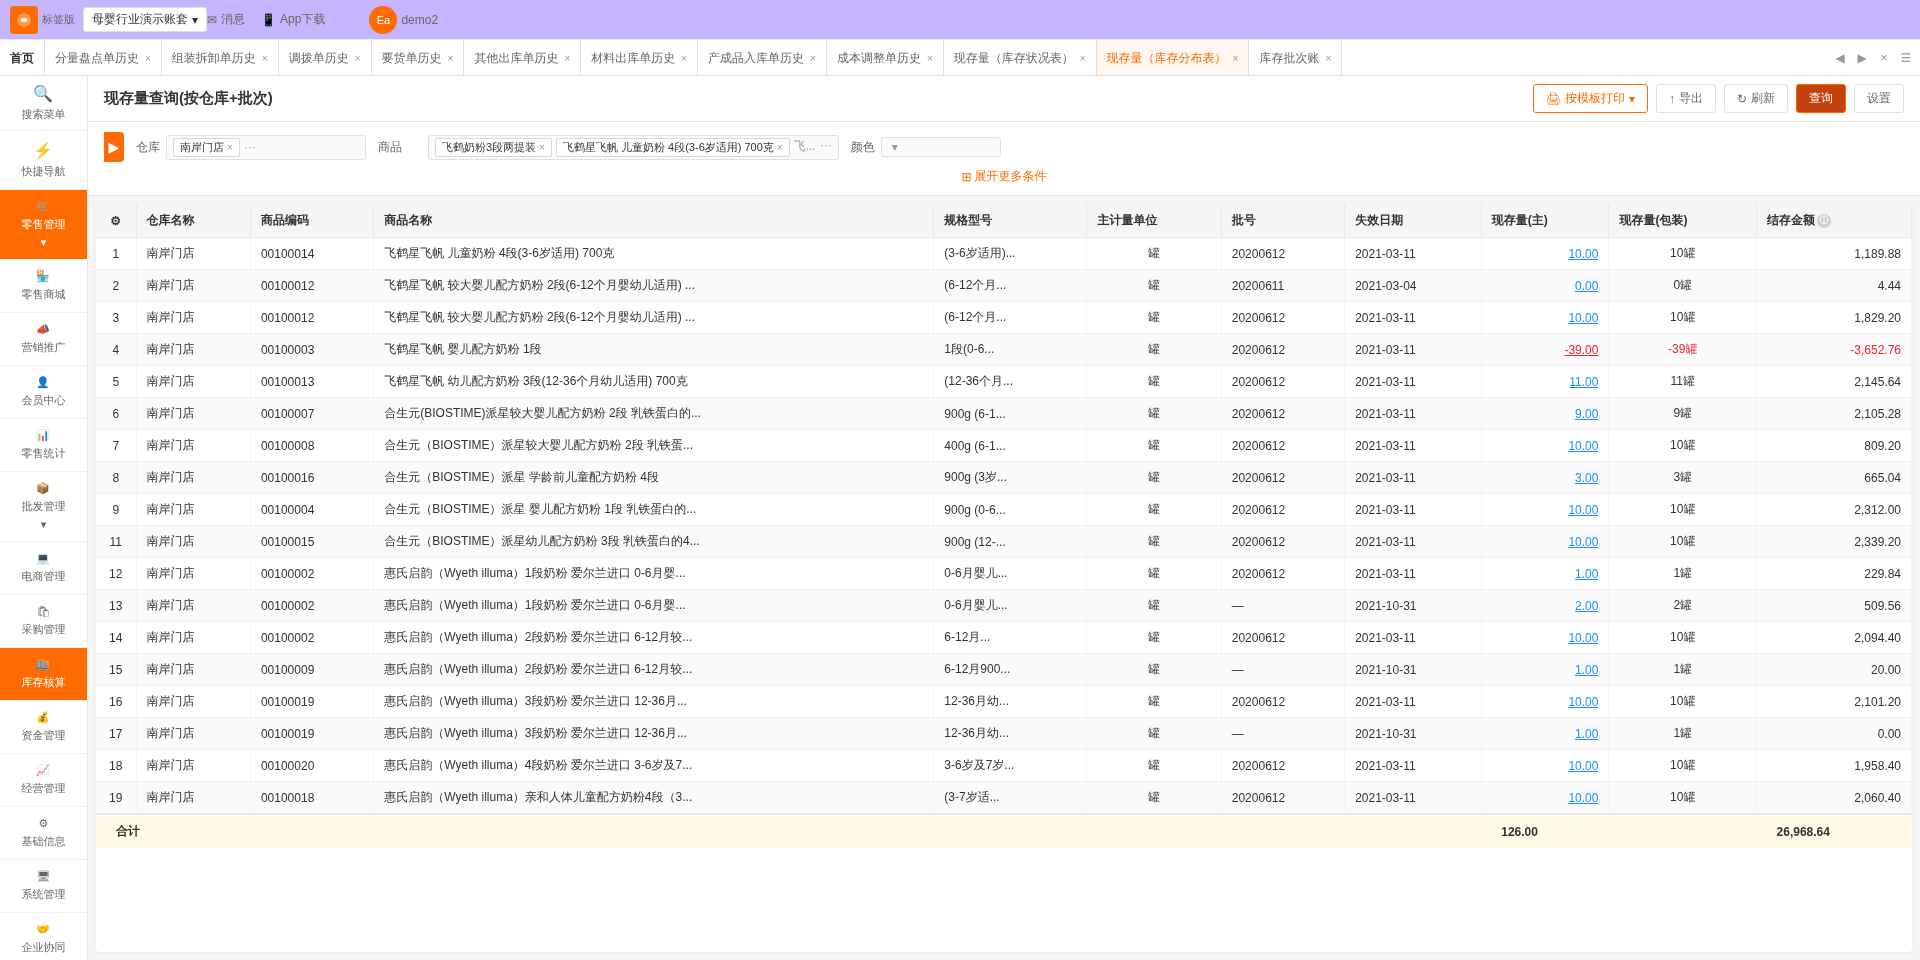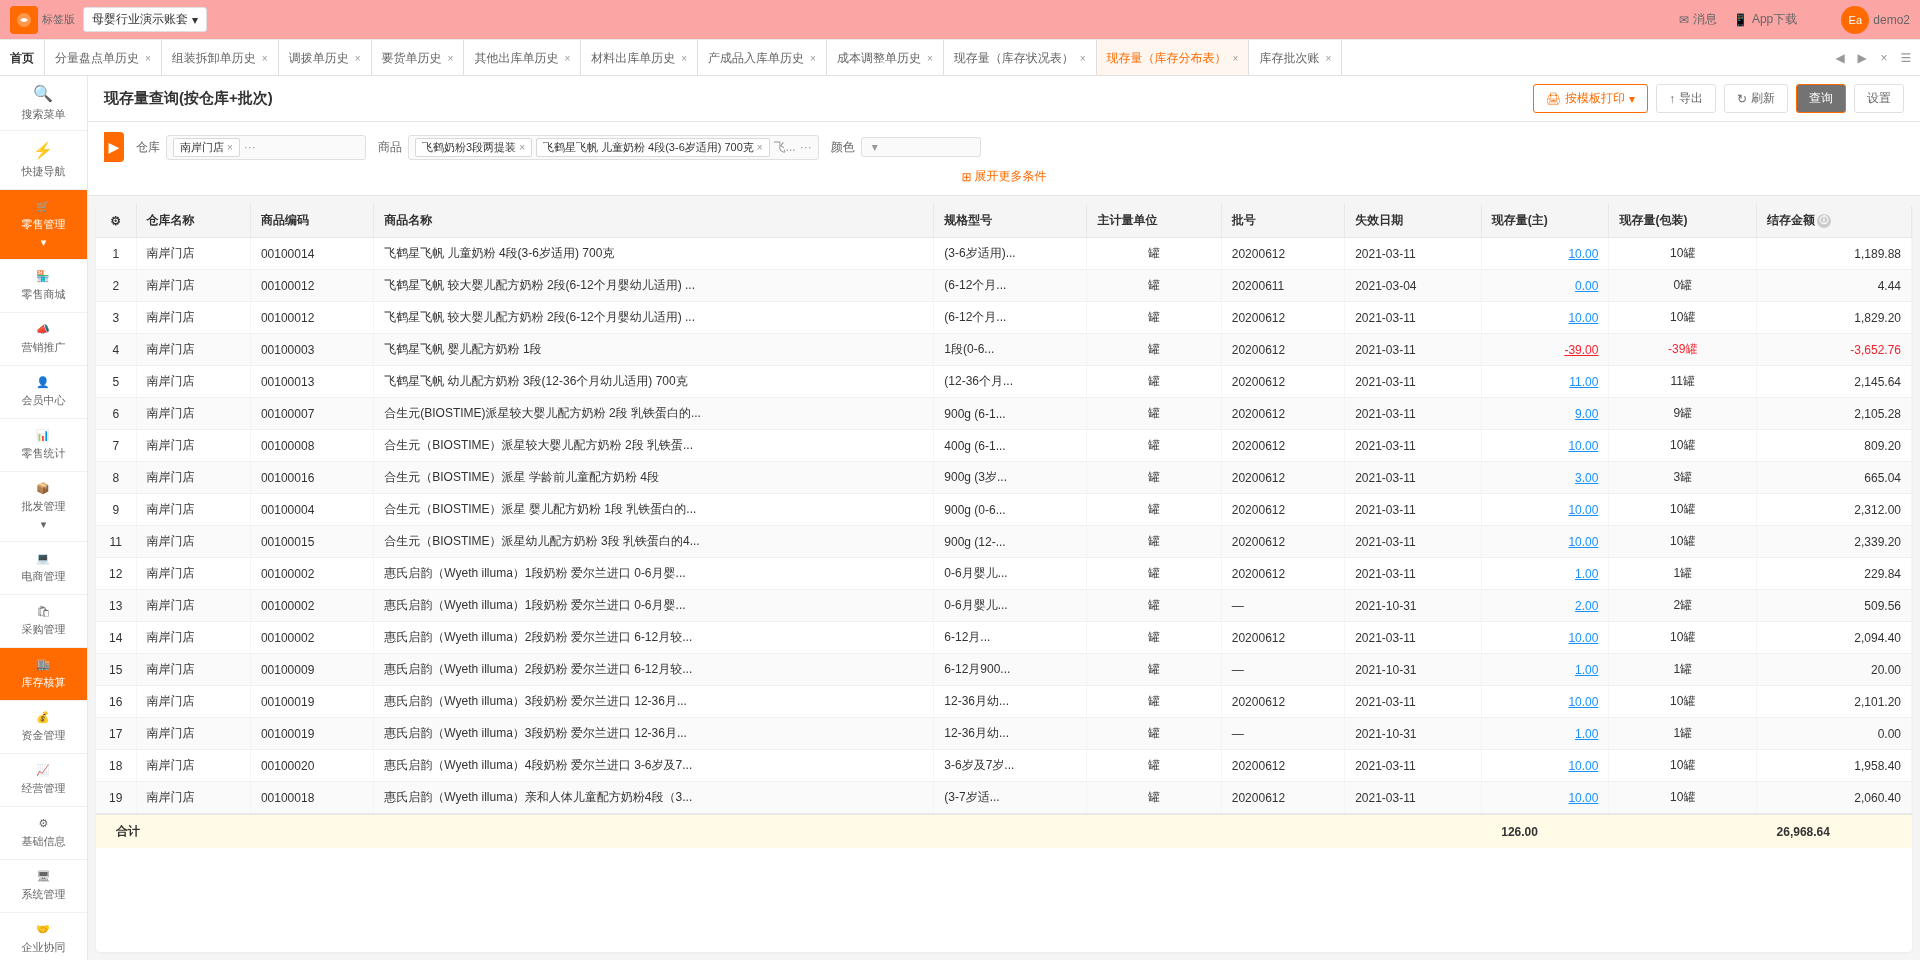--- a/index.html
+++ b/index.html
@@ -1,19 +1,19 @@
 <!DOCTYPE html>
 <html><head>
   <meta charset="utf-8">
   <style>
     * { box-sizing: border-box; margin: 0; padding: 0; }
     body { font-family: 'Microsoft YaHei', Arial, sans-serif; font-size: 12px; background: #f5f5f5; color: #333; overflow: hidden; }
 
     
-    .top-bar { height: 40px; background: #fca5a5; display: flex; align-items: center; justify-content: space-between; border-bottom: 1px solid #e8e8e8; padding: 0 10px; }
+    .top-bar { height: 40px; background: #c4b5fd; display: flex; align-items: center; border-bottom: 1px solid #e8e8e8; padding: 0 10px; }
     .top-bar-left { display: flex; align-items: center; gap: 8px; }
     .logo-area { display: flex; align-items: center; gap: 4px; }
     .logo-icon { width: 28px; height: 28px; background: #ff6b00; border-radius: 4px; display: flex; align-items: center; justify-content: center; color: #fff; font-size: 10px; }
     .logo-text { font-size: 11px; color: #666; }
     .industry-select { display: flex; align-items: center; gap: 4px; font-size: 12px; color: #333; border: 1px solid #e0e0e0; border-radius: 3px; padding: 3px 8px; cursor: pointer; background: #fff; }
     .top-bar-right { display: flex; align-items: center; gap: 16px; }
     .top-btn { display: flex; align-items: center; gap: 4px; font-size: 12px; color: #666; cursor: pointer; }
     .user-avatar { width: 28px; height: 28px; border-radius: 50%; background: #ff6b00; display: flex; align-items: center; justify-content: center; color: #fff; font-size: 11px; margin-left: 28px; }
 
     
@@ -36,33 +36,33 @@
     .sidebar-item.search-item { padding: 8px 4px; }
 
     
     .content-area { flex: 1; display: flex; flex-direction: column; overflow: hidden; background: #f5f5f5; }
 
     
     .page-header { background: #fff; padding: 8px 16px; display: flex; align-items: center; justify-content: space-between; border-bottom: 1px solid #e8e8e8; }
     .page-title { font-size: 15px; font-weight: bold; color: #333; }
     .header-actions { display: flex; align-items: center; gap: 8px; }
     .btn { display: inline-flex; align-items: center; gap: 4px; padding: 5px 12px; border-radius: 3px; cursor: pointer; font-size: 12px; border: 1px solid #e0e0e0; background: #fff; color: #666; }
-    .btn-primary { background: #737373; color: #fff; border-color: #ff6b00; }
+    .btn-primary { background: #c2410c; color: #fff; border-color: #ff6b00; }
     .btn-orange-outline { border-color: #ff6b00; color: #ff6b00; background: #fff; }
 
     
     .filter-area { background: #fff; padding: 10px 16px; border-bottom: 1px solid #e8e8e8; }
     .filter-row { display: flex; align-items: center; gap: 12px; flex-wrap: wrap; }
     .filter-item { display: flex; align-items: center; gap: 6px; }
     .filter-label { color: #666; font-size: 12px; white-space: nowrap; }
     .filter-tag-group { display: flex; align-items: center; gap: 4px; flex-wrap: wrap; min-width: 200px; border: 1px solid #e0e0e0; border-radius: 3px; padding: 2px 6px; background: #fafafa; }
     .filter-tag { display: flex; align-items: center; gap: 3px; background: #fff; border: 1px solid #d9d9d9; border-radius: 2px; padding: 1px 6px; font-size: 11px; color: #333; }
     .filter-tag .tag-close { color: #999; cursor: pointer; font-size: 10px; }
     .filter-dots { color: #999; cursor: pointer; }
-    .filter-large-group { display: flex; align-items: center; gap: 4px; flex-wrap: wrap; border: 1px solid #e0e0e0; border-radius: 3px; padding: 2px 6px; background: #fafafa; min-width: 400px; }
+    .filter-large-group { display: flex; align-items: flex-start; gap: 4px; flex-wrap: wrap; border: 1px solid #e0e0e0; border-radius: 3px; padding: 2px 6px; background: #fafafa; min-width: 400px; margin-left: 20px; }
     .expand-btn { display: flex; align-items: center; gap: 3px; color: #ff6b00; cursor: pointer; font-size: 12px; margin: 6px auto 0; width: fit-content; }
     .sidebar-toggle { width: 20px; height: 30px; background: #ff6b00; color: #fff; display: flex; align-items: center; justify-content: center; border-radius: 0 4px 4px 0; cursor: pointer; font-size: 14px; flex-shrink: 0; align-self: center; }
 
     
     .table-container { flex: 1; overflow: auto; padding: 0 0 0 0; background: #fff; margin: 8px; border-radius: 4px; box-shadow: 0 1px 3px rgba(0,0,0,0.05); }
     table { width: 100%; border-collapse: collapse; font-size: 12px; }
     thead th { background: #f5f5f5; border-bottom: 1px solid #e8e8e8; border-right: 1px solid #e8e8e8; padding: 8px 10px; font-weight: 600; color: #333; text-align: left; white-space: nowrap; position: sticky; top: 0; z-index: 10; }
     thead th:first-child { width: 40px; text-align: center; }
     tbody tr { background: #fff; }
     tbody tr:nth-child(even) { background: #fafafa; }

